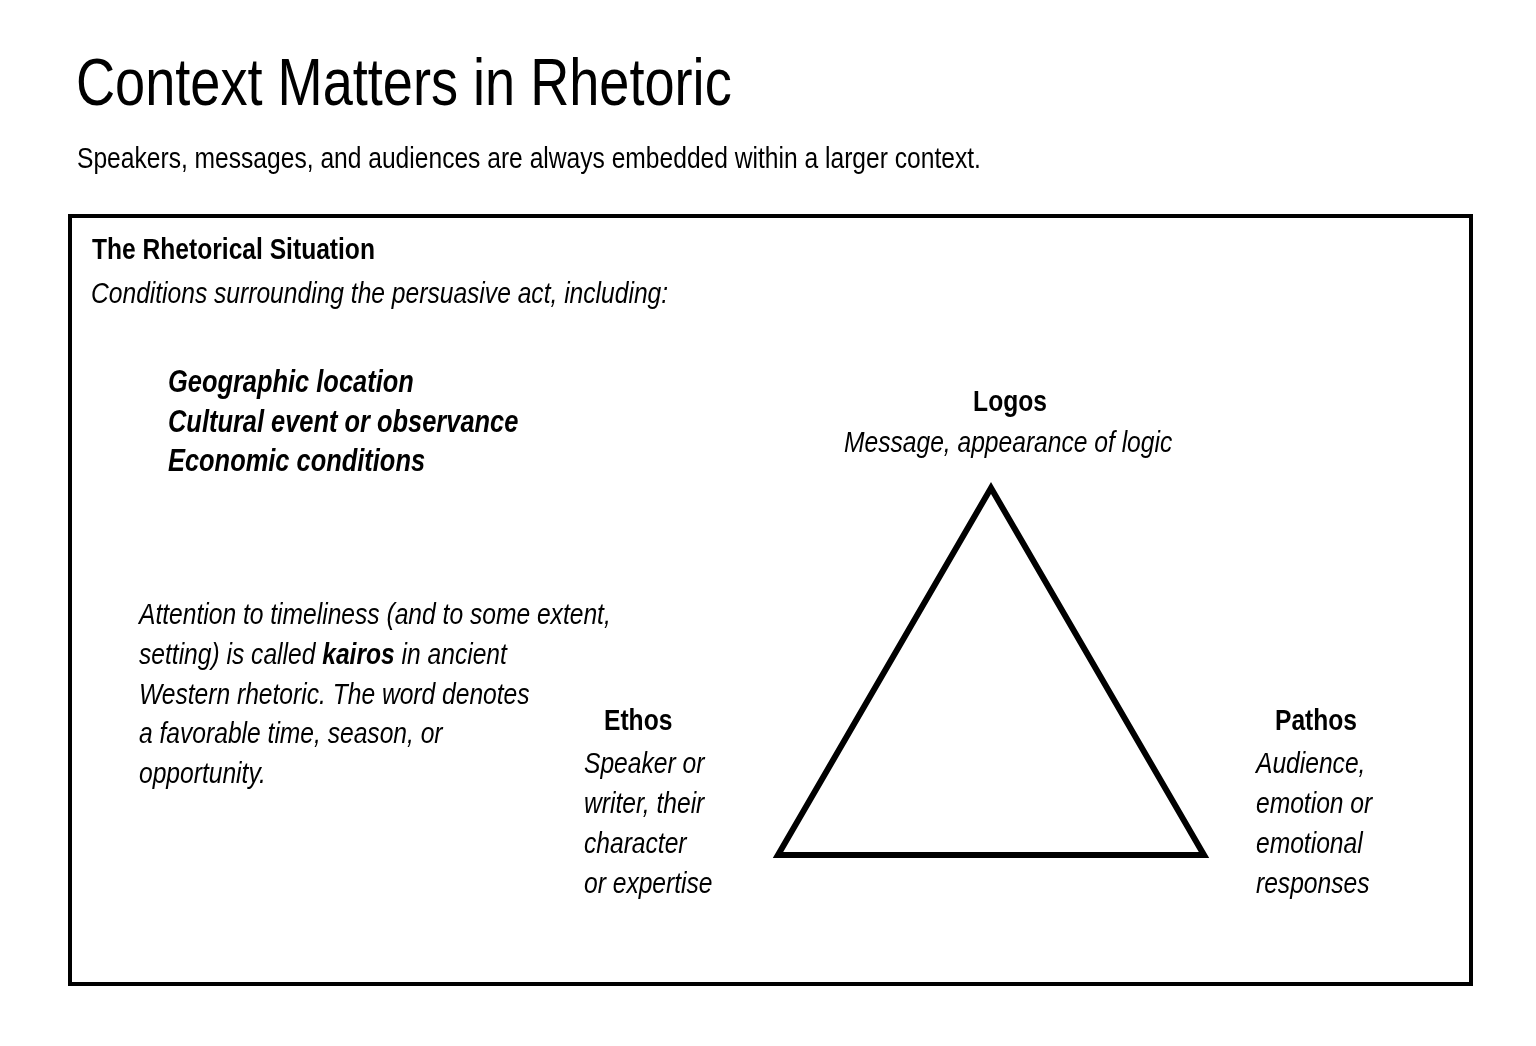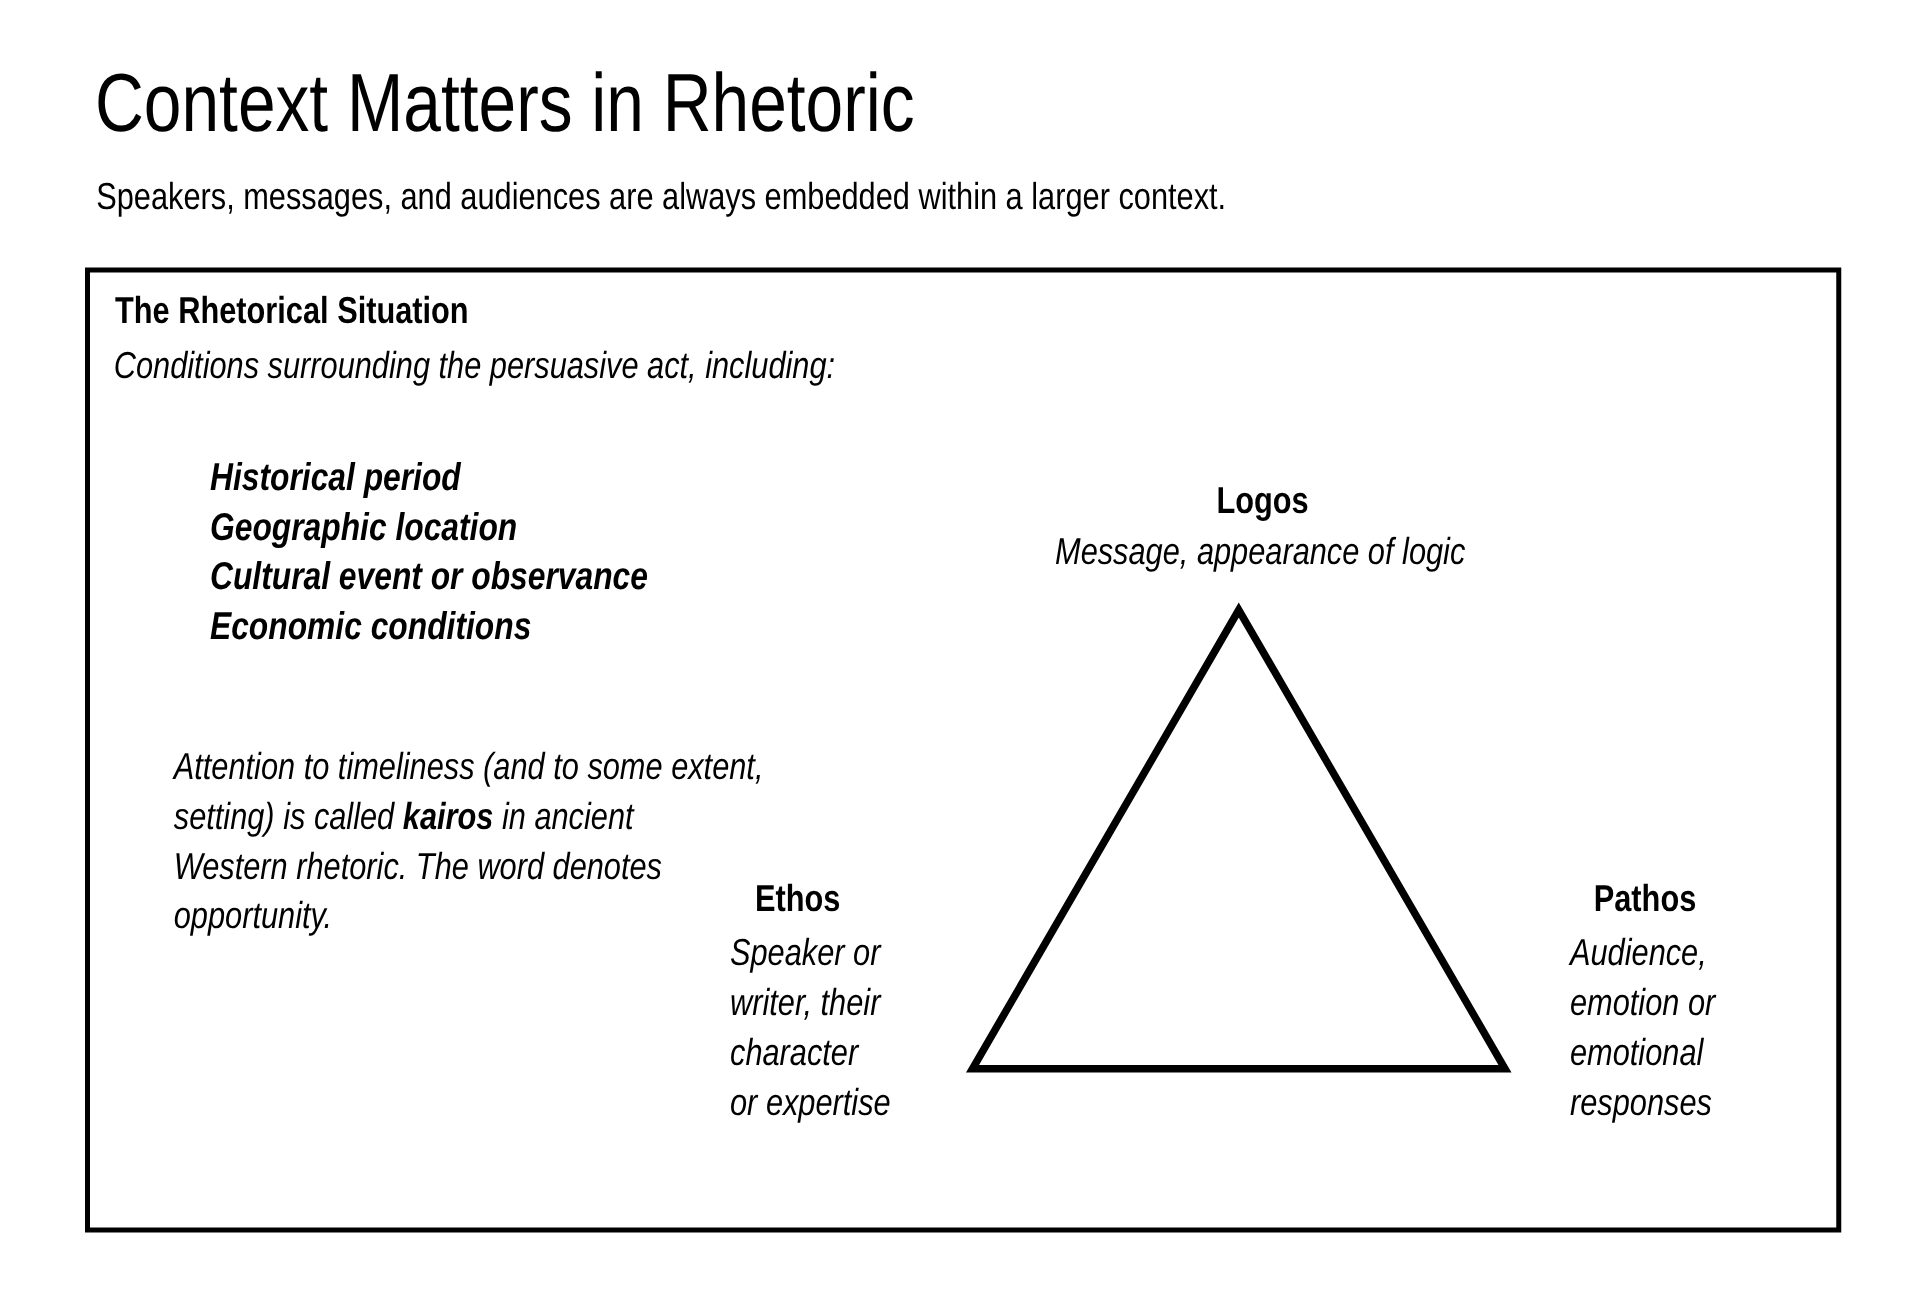--- a/index.html
+++ b/index.html
@@ -32,30 +32,30 @@
 
 <div id="title" class="abs"><span class="narrow">Context Matters in Rhetoric</span></div>
 <div id="subtitle" class="abs"><span class="narrow">Speakers, messages, and audiences are always embedded within a larger context.</span></div>
 
 <div id="frame"></div>
 
 <div id="sit-heading" class="abs"><span class="narrow">The Rhetorical Situation</span></div>
 <div id="sit-desc" class="abs"><span class="narrow">Conditions surrounding the persuasive act, including:</span></div>
 
 <div id="factors" class="abs">
-  <div><span class="narrow">Historical period</span></div>
   <div><span class="narrow">Geographic location</span></div>
   <div><span class="narrow">Cultural event or observance</span></div>
   <div><span class="narrow">Economic conditions</span></div>
 </div>
 
 <div id="kairos" class="abs">
   <div><span class="narrow">Attention to timeliness (and to some extent,</span></div>
   <div><span class="narrow"><span>setting) is called </span><b>kairos</b><span> in ancient</span></span></div>
   <div><span class="narrow">Western rhetoric. The word denotes</span></div>
+  <div><span class="narrow">a favorable time, season, or</span></div>
   <div><span class="narrow">opportunity.</span></div>
 </div>
 
 <svg id="triangle" width="446" height="386" viewBox="0 0 446 386">
   <polygon points="221,10 8,377 434,377" fill="none" stroke="#000" stroke-width="6" stroke-linejoin="miter"></polygon>
 </svg>
 
 <div id="logos-title" class="abs node-title"><span class="narrow-c">Logos</span></div>
 <div id="logos-desc" class="abs node-desc"><span class="narrow-c">Message, appearance of logic</span></div>
 

